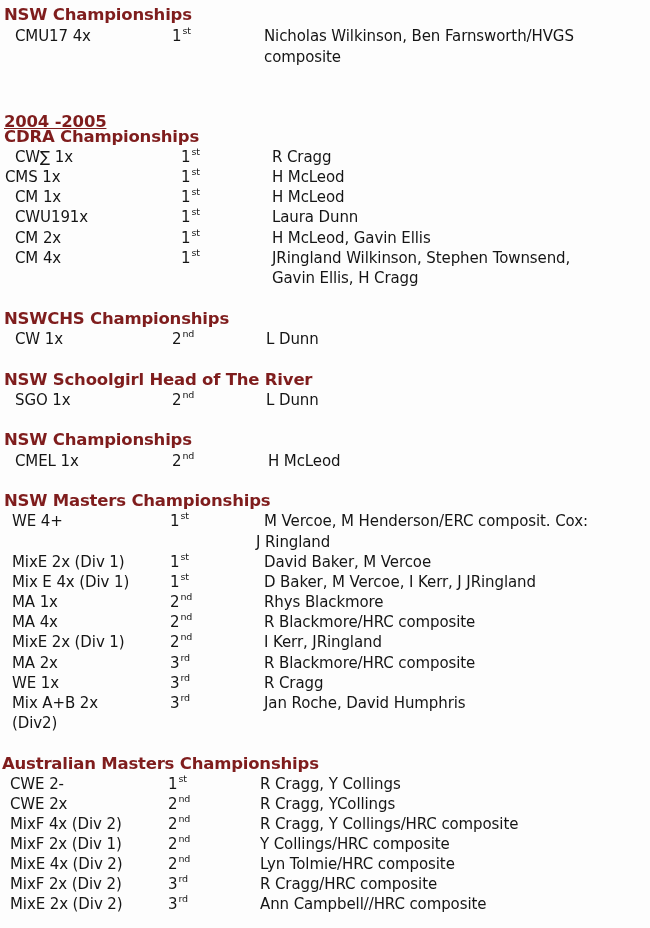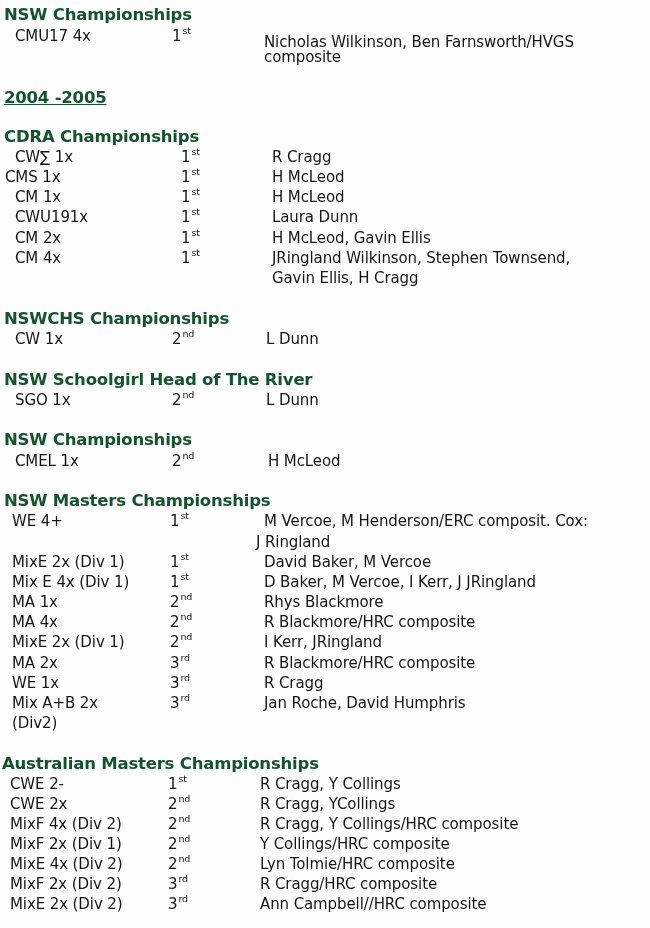--- a/index.html
+++ b/index.html
@@ -3,36 +3,36 @@
   <meta charset="utf-8">
   <style>
     html, body { margin:0; padding:0; }
     body {
       width:650px; height:928px; position:relative; overflow:hidden;
       background:#fdfdfd; color:#111;
       font-family:"DejaVu Sans", "Liberation Sans", sans-serif;
     }
     .h {
       position:absolute; left:4px; font-weight:bold; font-size:16.5px;
-      letter-spacing:-0.2px; white-space:nowrap; color:#14532d;
+      letter-spacing:-0.2px; white-space:nowrap; color:#7f1d1d;
     }
-    .year { text-decoration:underline; }
+    .year { text-decoration:underline;margin-top:24px; }
     .c {
       position:absolute; font-size:15px; white-space:nowrap; color:#151515;
       letter-spacing:-0.1px;
     }
     sup { font-size:9.5px; vertical-align:top; position:relative; top:-2px; margin-left:1px; }
   </style>
 </head>
 <body>
 
 <div class="h" style="top:5px">NSW Championships</div>
 <div class="c" style="top:27px;left:15px">CMU17 4x</div>
 <div class="c" style="top:27px;left:172px"><span>1</span><sup>st</sup></div>
-<div class="c" style="top:33px;left:264px">Nicholas Wilkinson, Ben Farnsworth/HVGS</div>
+<div class="c" style="top:27px;left:264px">Nicholas Wilkinson, Ben Farnsworth/HVGS</div>
 <div class="c" style="top:48px;left:264px">composite</div>
 
 <div class="h year" style="top:88px">2004 -2005</div>
 
 <div class="h" style="top:127px">CDRA Championships</div>
 <div class="c" style="top:148px;left:15px">CW∑ 1x</div>
 <div class="c" style="top:148px;left:181px"><span>1</span><sup>st</sup></div>
 <div class="c" style="top:148px;left:272px">R Cragg</div>
 
 <div class="c" style="top:168px;left:5px">CMS 1x</div>

